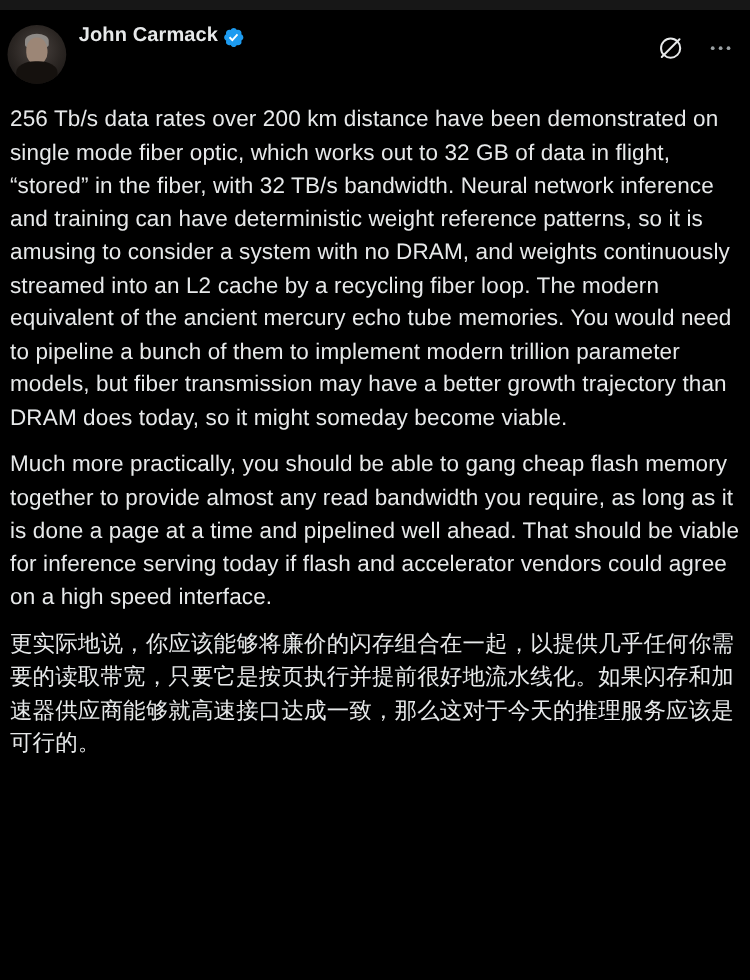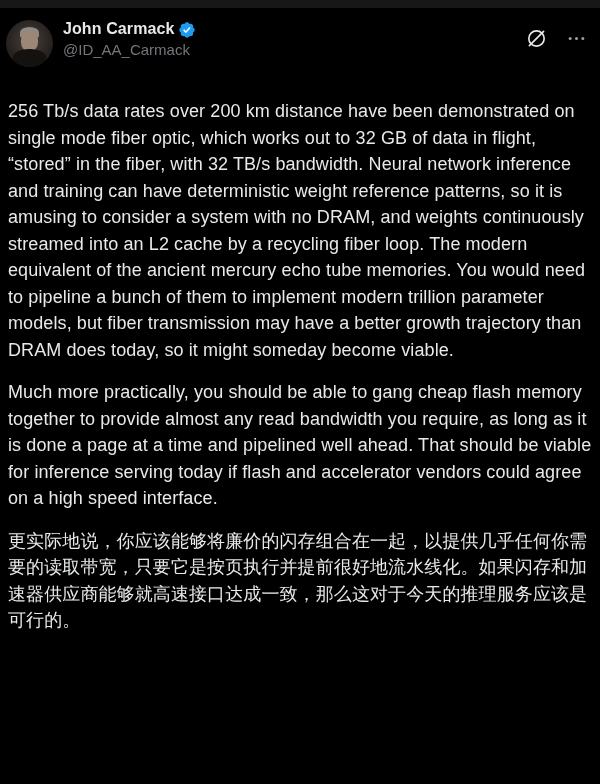--- a/index.html
+++ b/index.html
@@ -37,21 +37,21 @@
 
   
   .tweet-text {
     padding:15px 8px 0 8px;
     color:#e7e9ea;
     font-size:18px;
     line-height:26.5px;
     letter-spacing:.1px;
     word-wrap:break-word;
   }
-  .tweet-text p { margin:16px 0 11px 0; }
+  .tweet-text p { margin:0 0 11px 0; }
   .tweet-text p:last-child { margin-bottom:0; }
 </style>
 </head>
 <body>
 
 <div class="card">
 
   <div class="topbar"></div>
 
   <div class="header">
@@ -65,21 +65,20 @@
     <div class="id-block">
       <div class="name-row">
         <span class="display-name">John Carmack</span>
         <span class="badge">
           <svg width="18" height="18" viewBox="0 0 24 24" aria-hidden="true">
             <path fill="#1d9bf0" d="M22.25 12c0-1.43-.88-2.67-2.19-3.34.46-1.39.2-2.9-.81-3.91s-2.52-1.27-3.91-.81c-.66-1.31-1.91-2.19-3.34-2.19s-2.67.88-3.33 2.19c-1.4-.46-2.91-.2-3.92.81s-1.26 2.52-.8 3.91c-1.31.67-2.2 1.91-2.2 3.34s.89 2.67 2.2 3.34c-.46 1.39-.21 2.9.8 3.91s2.52 1.26 3.91.81c.67 1.31 1.91 2.19 3.34 2.19s2.68-.88 3.34-2.19c1.39.45 2.9.2 3.91-.81s1.27-2.52.81-3.91c1.31-.67 2.19-1.91 2.19-3.34z"></path>
             <path fill="#ffffff" d="M10.54 16.2 6.8 12.46l1.41-1.42 2.26 2.26 4.8-5.23 1.47 1.36-6.2 6.77z"></path>
           </svg>
         </span>
       </div>
-      <div class="handle">@ID_AA_Carmack</div>
     </div>
 
     <div class="header-actions">
       <button class="icon-btn">
         <span>
           <svg width="23" height="23" viewBox="0 0 24 24" aria-hidden="true">
             <circle cx="12" cy="12" r="8" fill="none" stroke="#e7e9ea" stroke-width="1.7"></circle>
             <line x1="4.6" y1="19.4" x2="19.4" y2="4.6" stroke="#e7e9ea" stroke-width="1.7" stroke-linecap="round"></line>
           </svg>
         </span>

